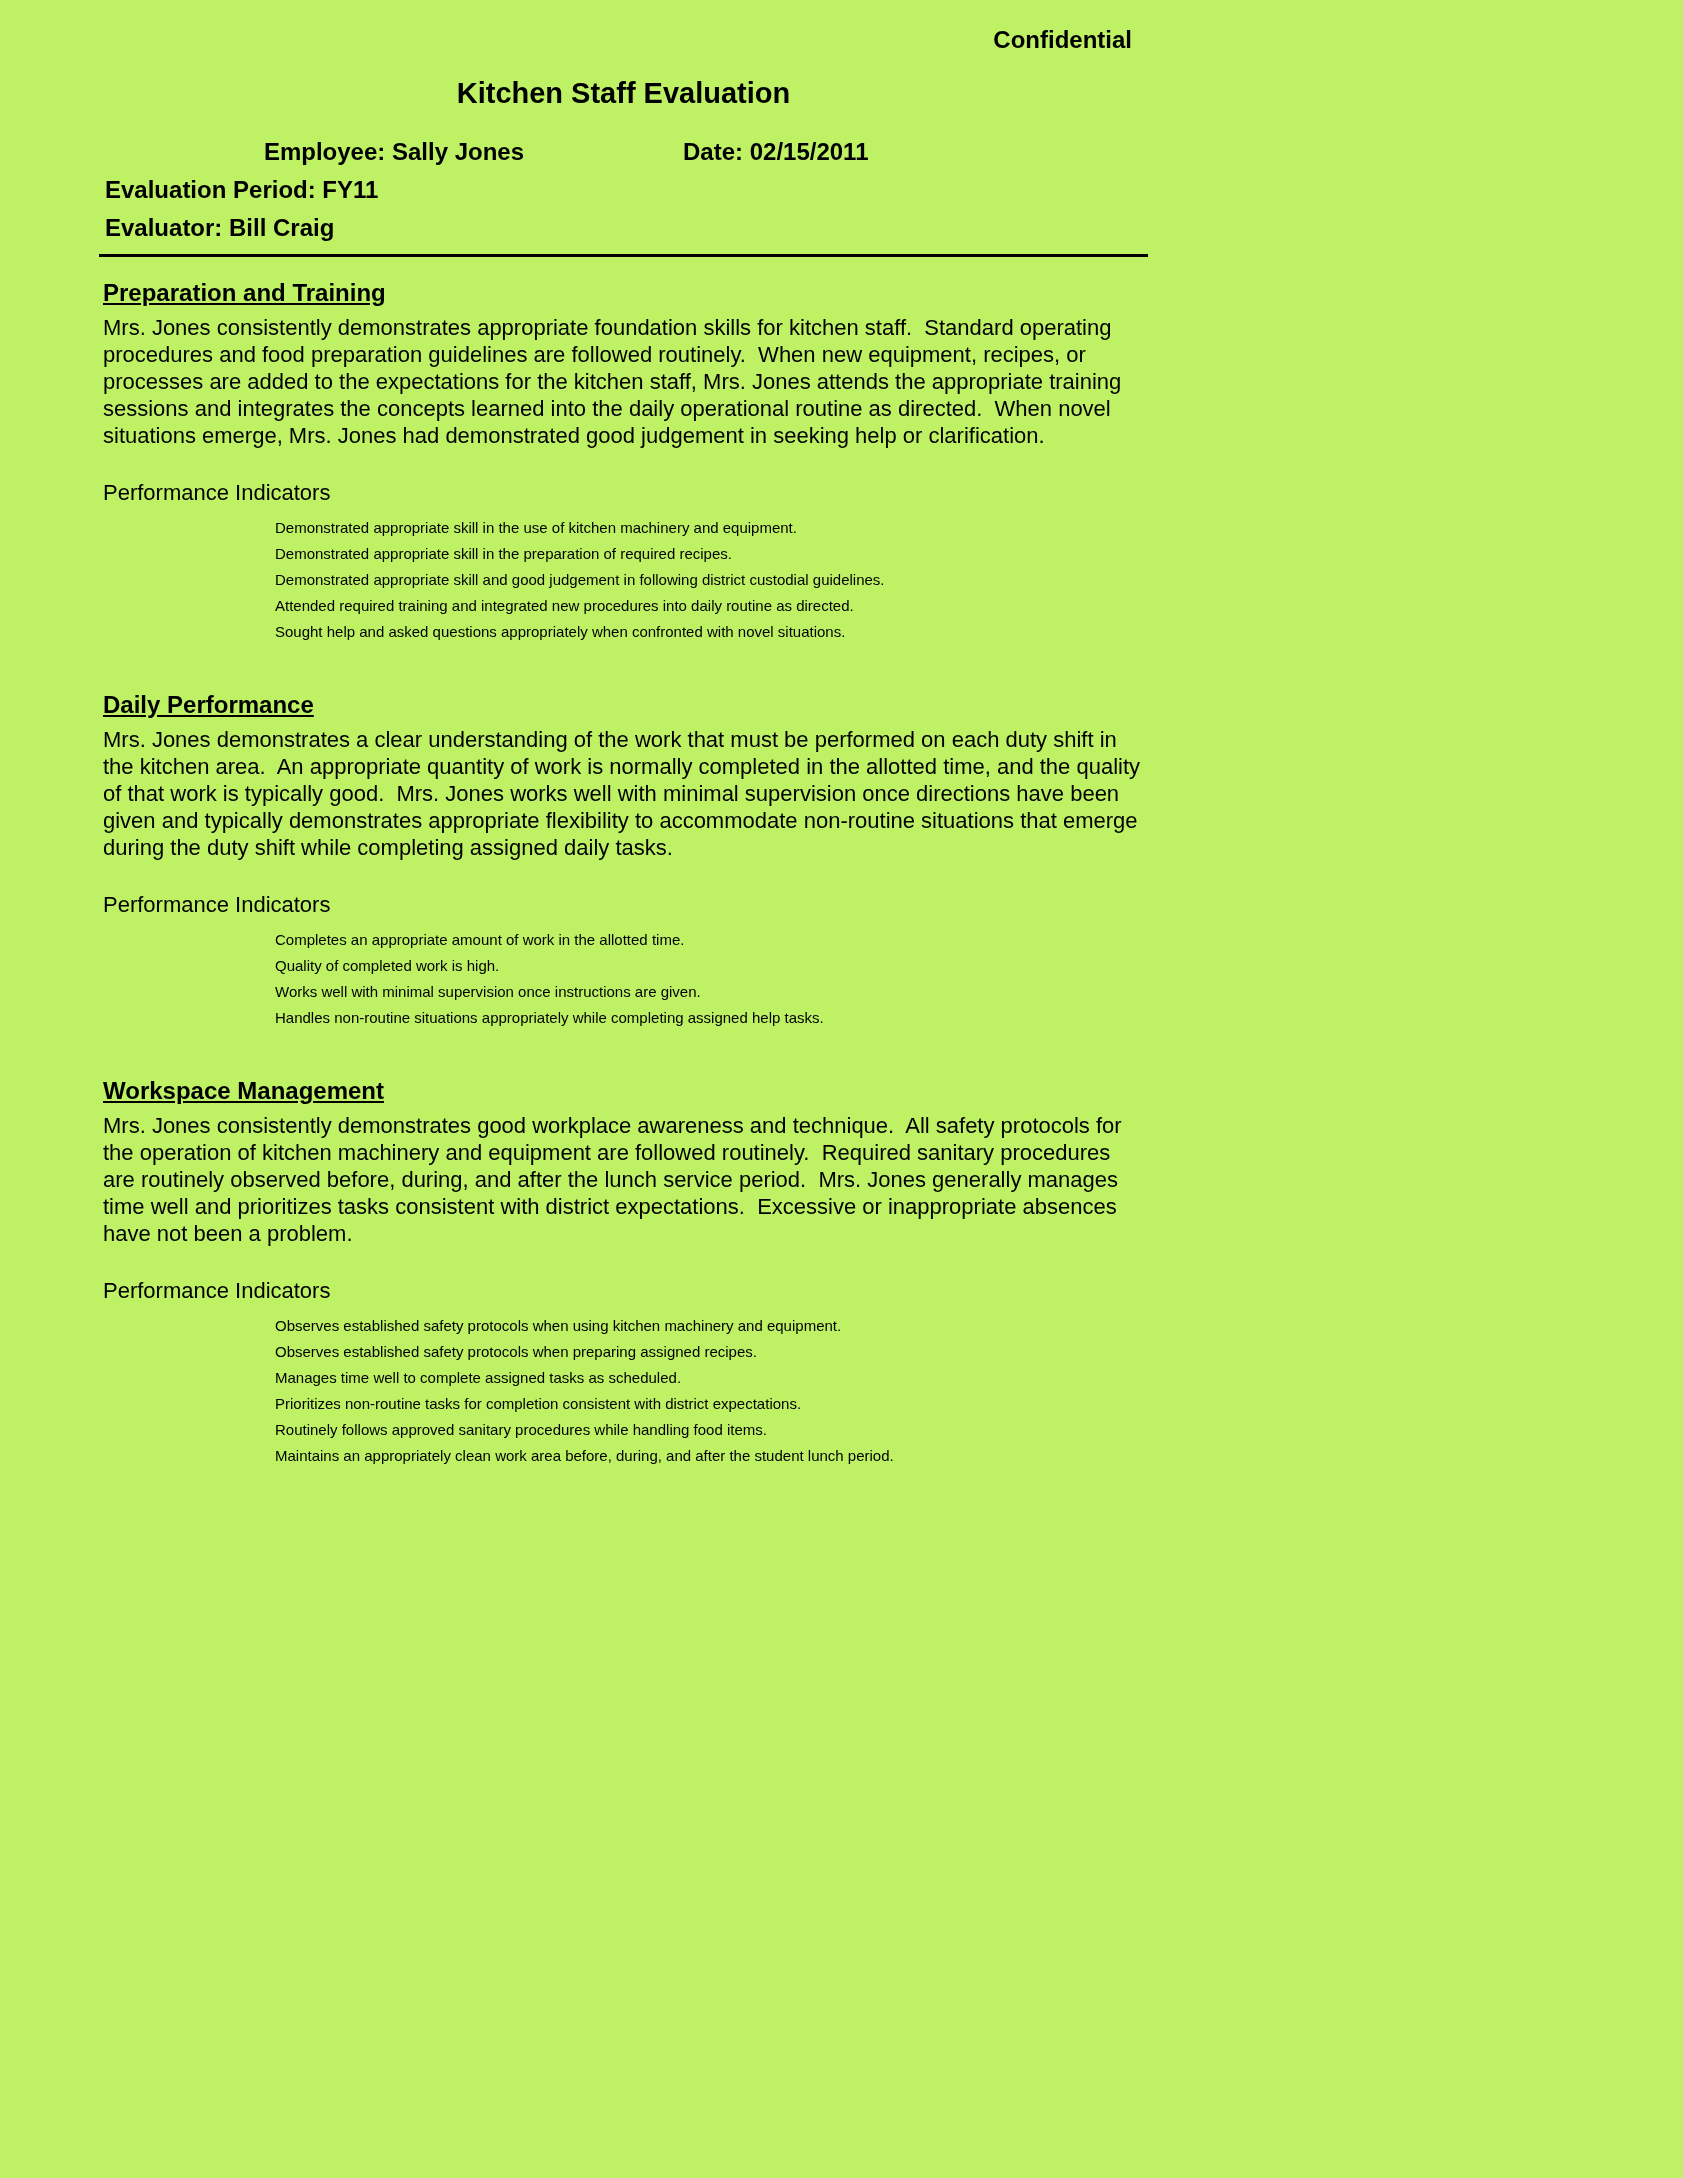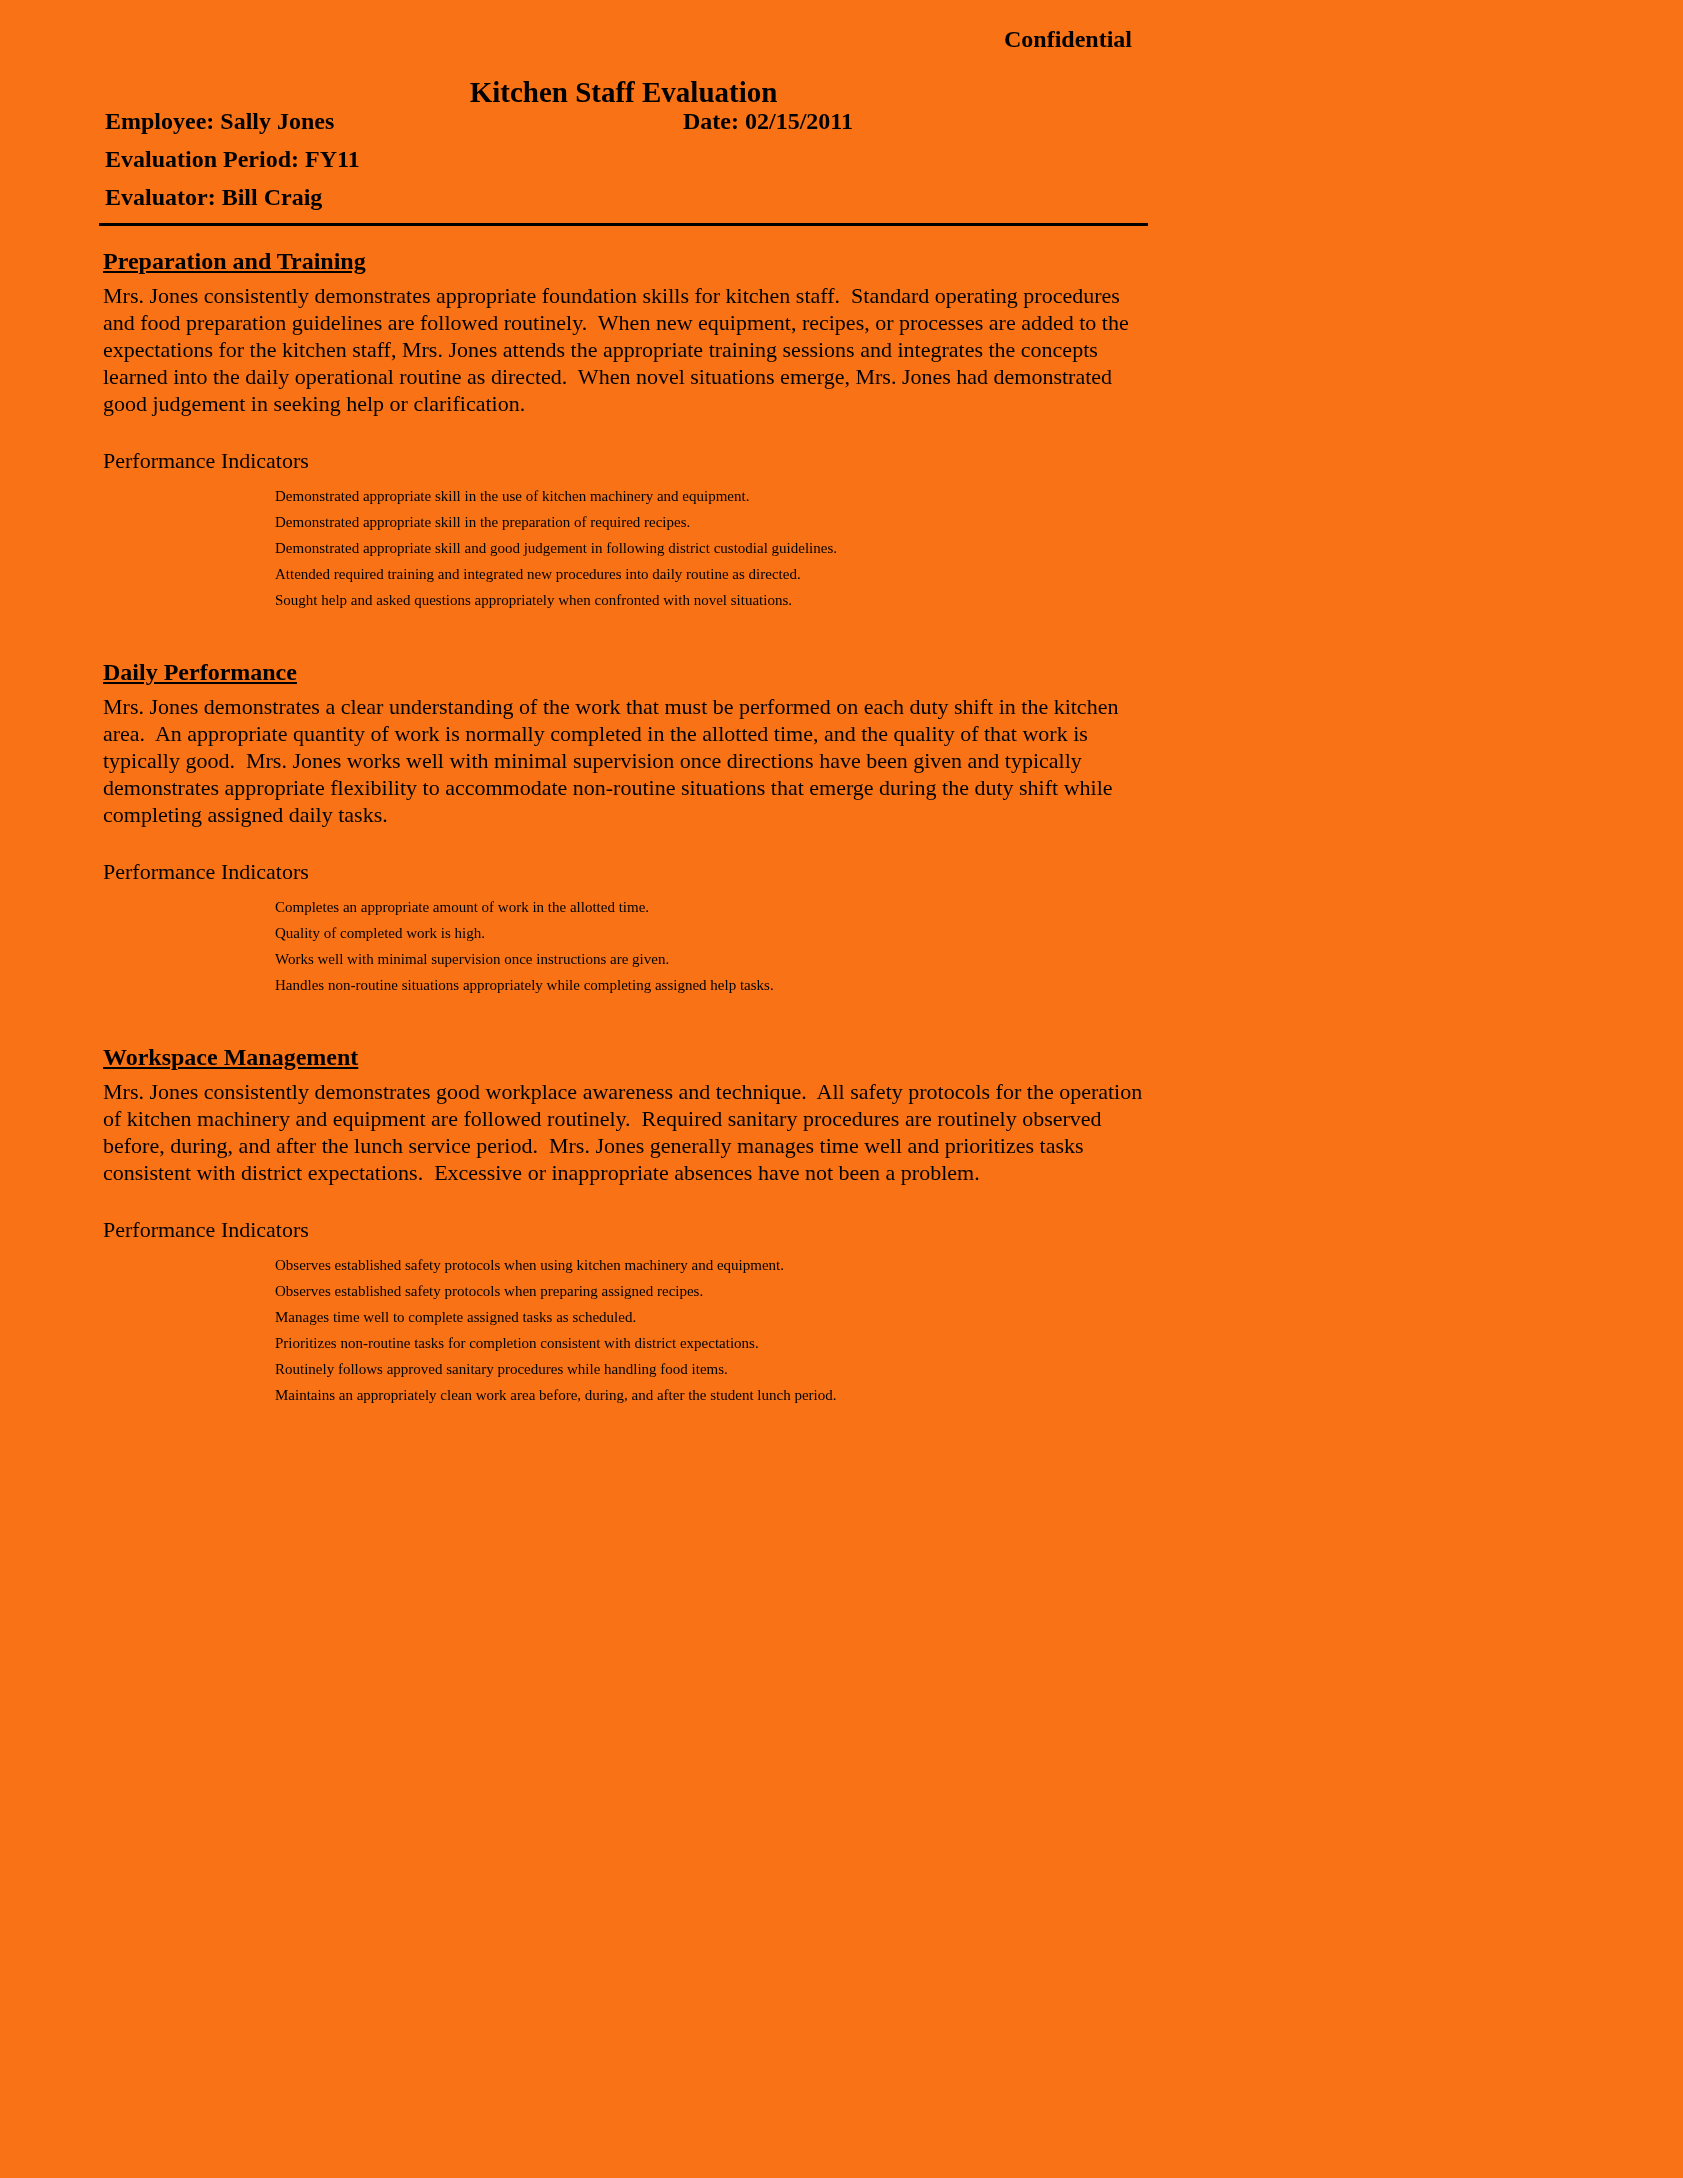--- a/index.html
+++ b/index.html
@@ -4,44 +4,46 @@
 <style>
   html, body {
     margin: 0;
     padding: 0;
     background: #ffffff;
   }
   .page {
     position: relative;
     width: 1683px;
     height: 2178px;
-    background: #f97316;
+    background: #bef264;
     color: #000000;
-    font-family: Liberation Serif, serif;
+    font-family: Liberation Sans, sans-serif;
     overflow: hidden;
   }
   .content {
     width: 1049px;
     padding: 26px 0 0 99px;
     box-sizing: content-box;
   }
   .confidential {
     text-align: right;
     font-weight: bold;
     font-size: 24px;
     padding-right: 16px;
   }
   .doc-title {
     text-align: center;
     font-weight: bold;
     font-size: 29px;
     margin-top: 23px;
   }
   .meta {
+    margin-top: 30px;
     padding-left: 6px;
+    text-align: center;
   }
   .meta-row {
     display: flex;
     font-weight: bold;
     font-size: 24px;
     margin-bottom: 14px;
     line-height: 24px;
   }
   .meta-left {
     width: 578px;

